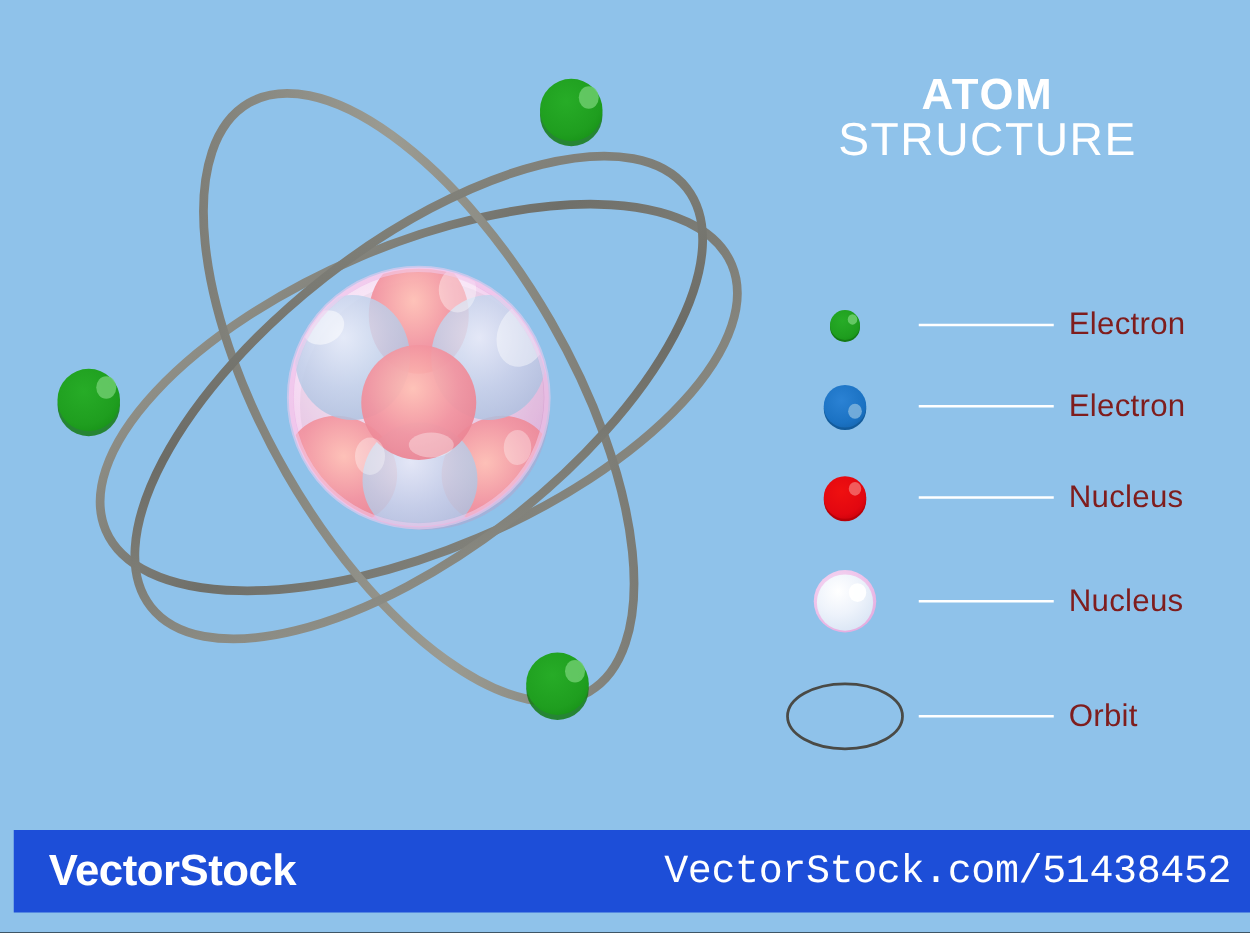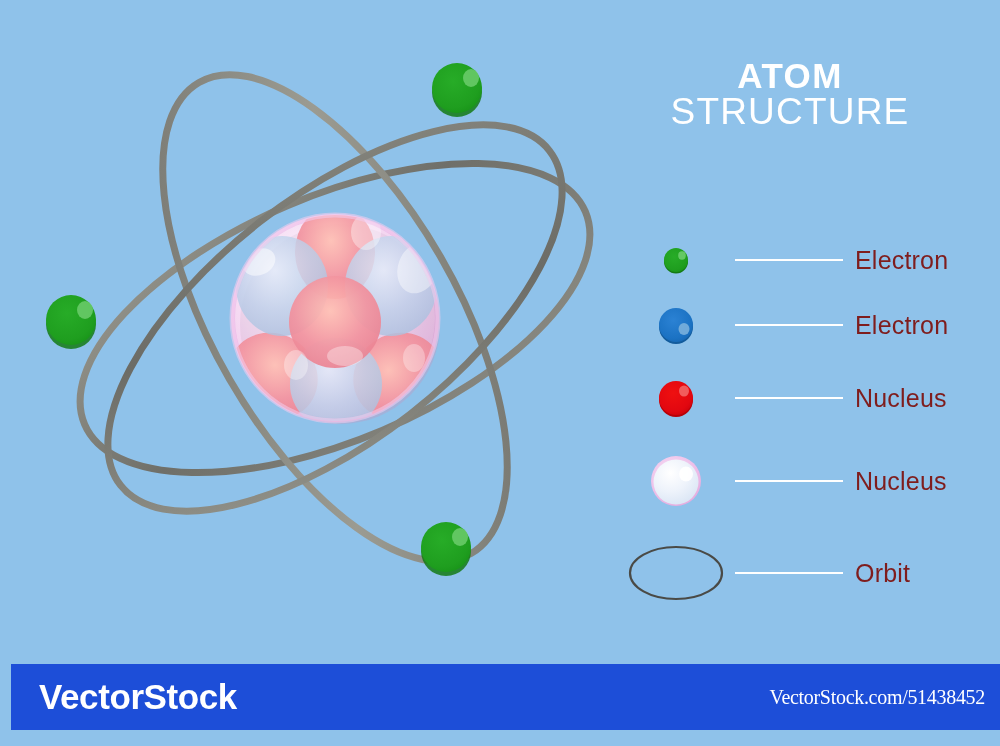--- a/index.html
+++ b/index.html
@@ -122,24 +122,24 @@
     font-weight: bold;
     letter-spacing: -0.4px;
     font-family: "Liberation Sans", "DejaVu Sans", sans-serif;
   }
   .footer-url {
     position: absolute;
     right: 26px;
     top: 50%;
     transform: translateY(-50%);
     color: #ffffff;
-    font-size: 20px;
+    font-size: 32px;
     font-weight: 400;
     letter-spacing: -0.3px;
-    font-family: Liberation Serif, serif;
+    font-family: Liberation Mono, monospace;
   }
 </style>
 </head>
 <body>
 
 <div id="stage">
 
   <div class="canvas-area">
 
     <svg id="atom-svg" viewBox="0 0 620 664">

